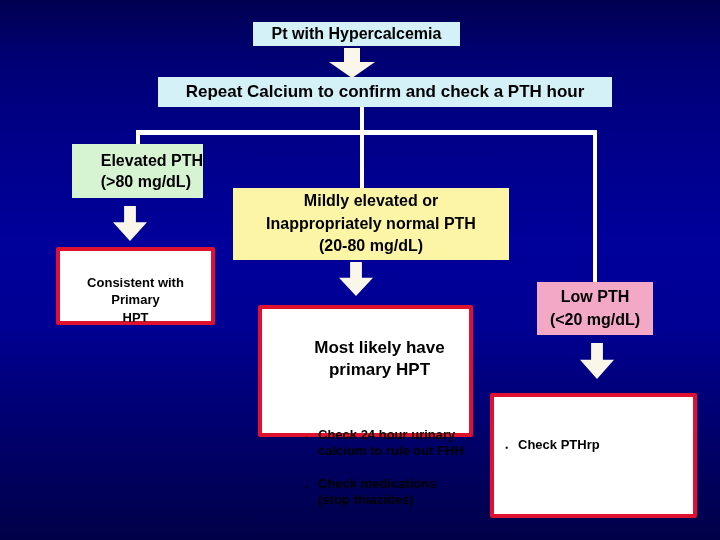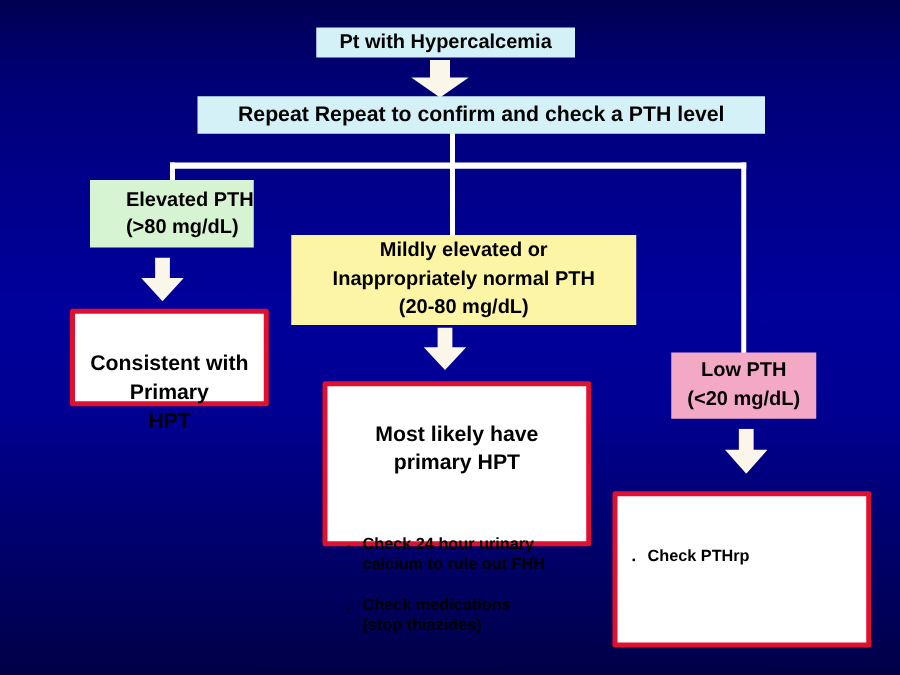--- a/index.html
+++ b/index.html
@@ -45,26 +45,26 @@
   #line-center-v{left:360px;top:106px;width:4px;height:86px;}
   #line-h{left:136px;top:130px;width:461px;height:5px;}
   #line-left-v{left:136px;top:130px;width:4px;height:16px;}
   #line-right-v{left:593px;top:130px;width:4px;height:153px;}
 
   #box-elevated{
     left:72px;top:144px;width:131px;height:54px;font-size:16px;
     justify-content:flex-start;text-align:left;padding-left:10px;
   }
   #arrow-2{left:113px;top:206px;}
-  #box-consistent{left:56px;top:247px;width:159px;height:78px;font-size:17px;line-height:1.36;}
+  #box-consistent{left:56px;top:247px;width:159px;height:78px;font-size:13px;line-height:1.36;}
   #box-consistent .node-title{margin-top:5px;}
 
   #box-mild{left:233px;top:188px;width:276px;height:72px;font-size:16px;line-height:1.42;}
   #arrow-3{left:339px;top:262px;}
-  #box-most{left:258px;top:305px;width:215px;height:132px;}
+  #box-most{left:258px;top:305px;width:215px;height:132px;padding-left:28px;}
   #box-most .node-title{font-size:17px;line-height:22px;margin-top:7px;}
   #box-most .bullets{margin:9px 4px 0 6px;font-size:13px;line-height:16px;}
   #box-most .bullet-row{margin-bottom:1px;}
 
   #box-low{left:537px;top:282px;width:116px;height:53px;font-size:16px;line-height:1.38;}
   #arrow-4{left:580px;top:343px;}
   #box-nonpth{left:490px;top:393px;width:207px;height:125px;}
   #box-nonpth .node-title{font-size:17px;line-height:22px;margin-top:4px;}
   #box-nonpth .bullets{margin:3px 2px 0 2px;font-size:13px;line-height:16px;}
 </style>
@@ -80,21 +80,21 @@
 
   <div class="node" id="box-start" style="background-color: rgb(212, 241, 248);">
     <span class="node-title">Pt with Hypercalcemia</span>
   </div>
 
   <svg class="arrow" id="arrow-1" width="46" height="30" viewBox="0 0 46 30" preserveAspectRatio="none">
     <polygon points="15,0 31,0 31,14 46,14 23,30 0,14 15,14" fill="#faf7ea"></polygon>
   </svg>
 
   <div class="node" id="box-repeat" style="background-color: rgb(212, 241, 248);">
-    <span class="node-title">Repeat Repeat to confirm and check a PTH level</span>
+    <span class="node-title">Repeat Calcium to confirm and check a PTH hour</span>
   </div>
 
   <div class="node" id="box-elevated" style="background-color: rgb(215, 244, 210); justify-content: flex-end;">
     <span class="node-title" style="text-align:left;">Elevated PTH
 (&gt;80 mg/dL)</span>
   </div>
 
   <svg class="arrow" id="arrow-2" width="34" height="35" viewBox="0 0 46 30" preserveAspectRatio="none">
     <polygon points="15,0 31,0 31,14 46,14 23,30 0,14 15,14" fill="#faf7ea"></polygon>
   </svg>

